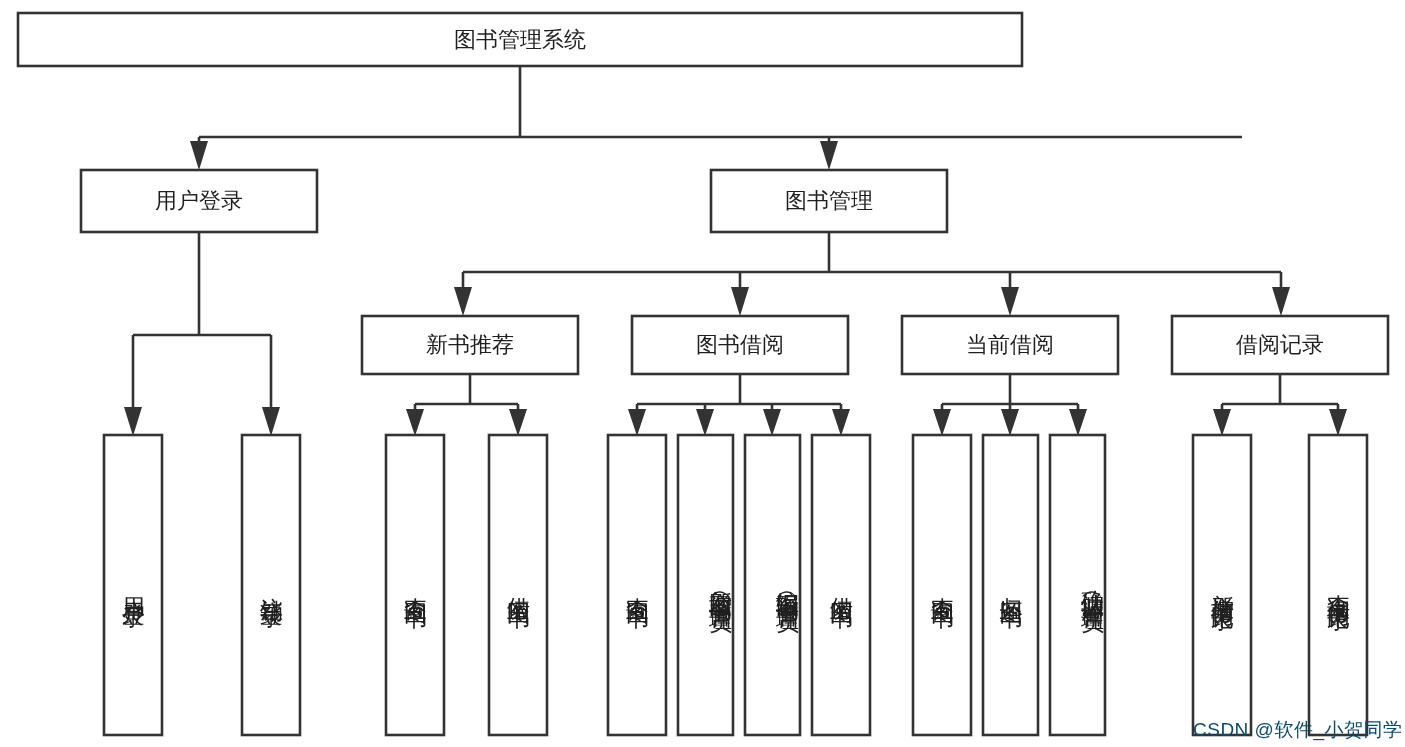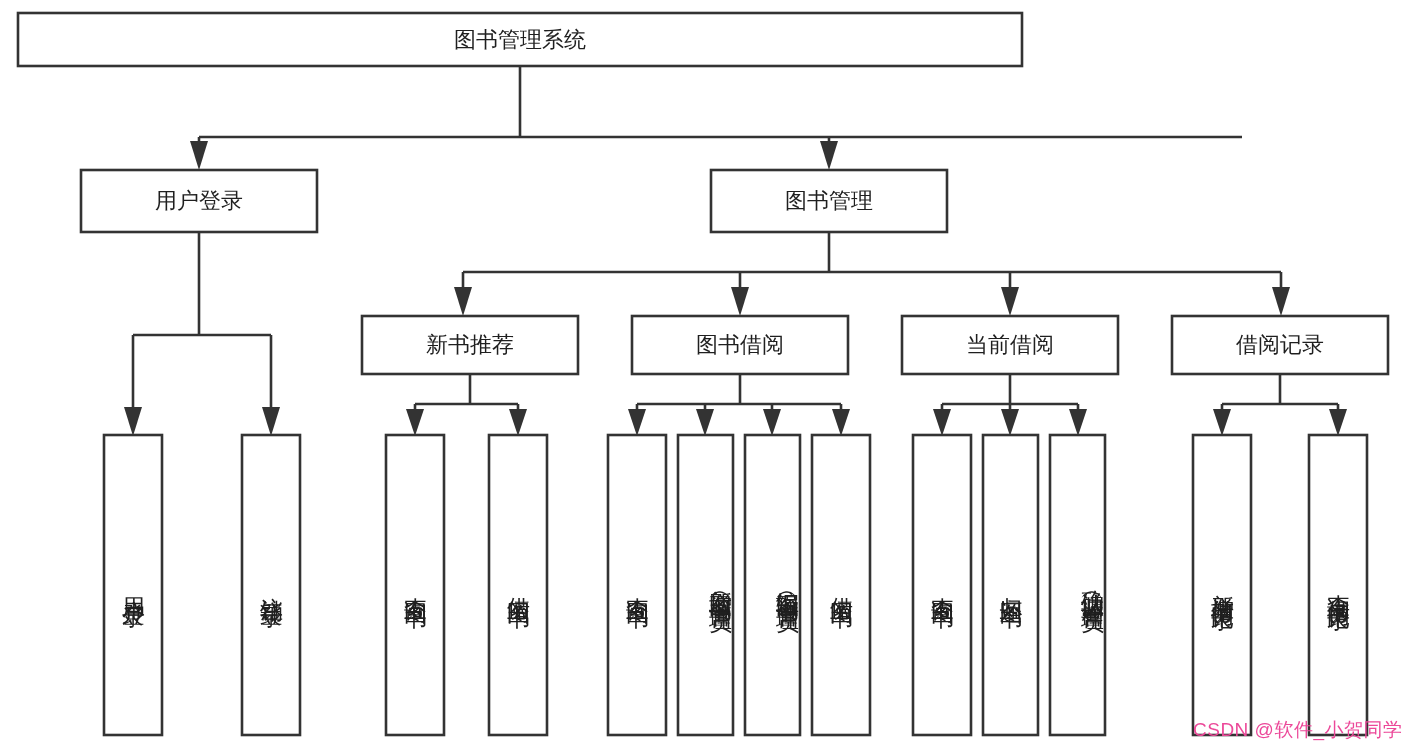--- a/index.html
+++ b/index.html
@@ -61,21 +61,21 @@
     white-space: nowrap;
     display: flex;
     align-items: center;
     justify-content: center;
     pointer-events: none;
   }
   .watermark {
     position: absolute;
     font-family: "Liberation Sans", "DejaVu Sans", sans-serif;
     font-size: 19px;
-    color: #ec4899;
+    color: #0c4a6e;
     white-space: nowrap;
     letter-spacing: 0.5px;
   }
 </style>
 </head>
 <body>
 
 <div id="diagram-root">
 
   <svg id="flow" viewBox="0 0 1405 747">

